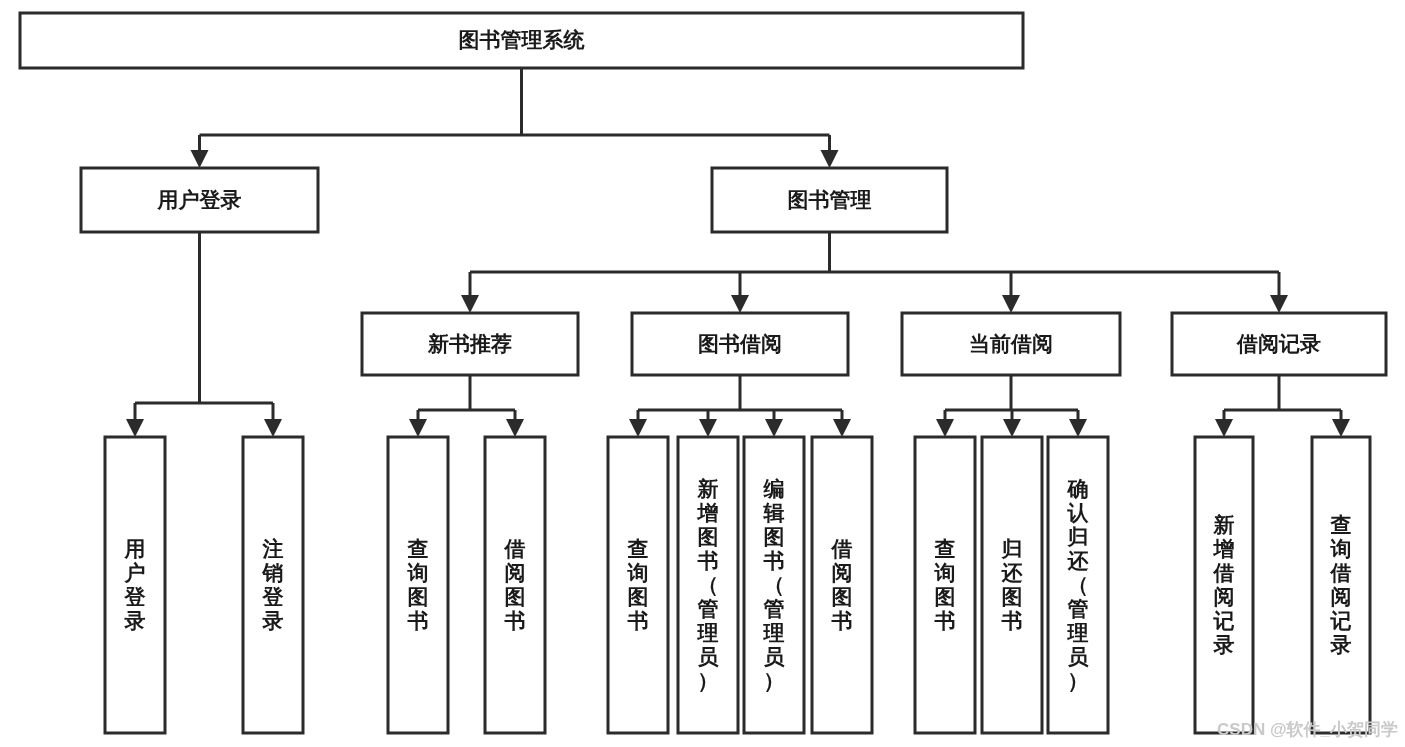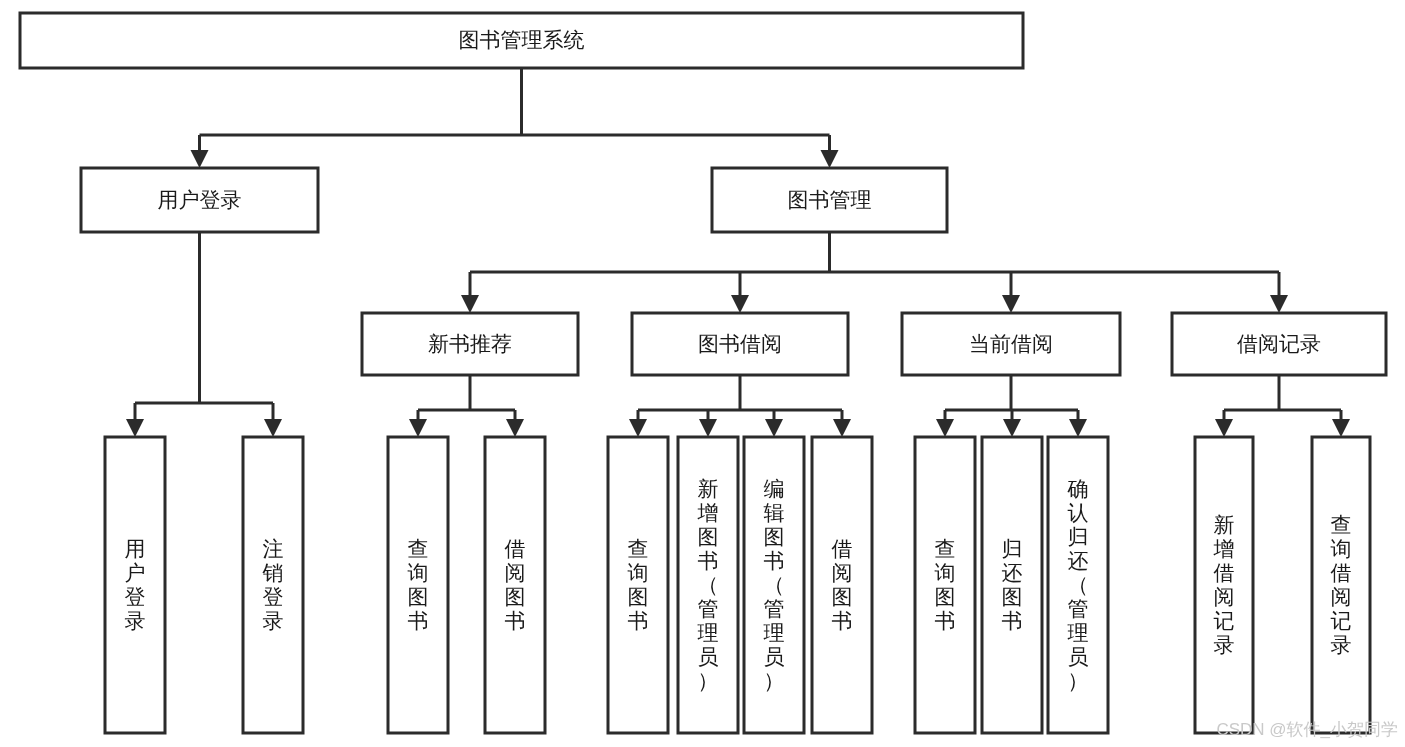--- a/index.html
+++ b/index.html
@@ -11,20 +11,21 @@
     width: 1405px;
     height: 747px;
     font-family: "Liberation Sans", "DejaVu Sans", sans-serif;
     overflow: hidden;
     position: relative;
   }
   #diagram-root {
     position: relative;
     width: 1405px;
     height: 573px;
+    font-weight: bold;
   }
   svg#tree-svg {
     position: absolute;
     top: 0;
     left: 0;
     width: 1405px;
     height: 747px;
     display: block;
   }
   .node-box {

